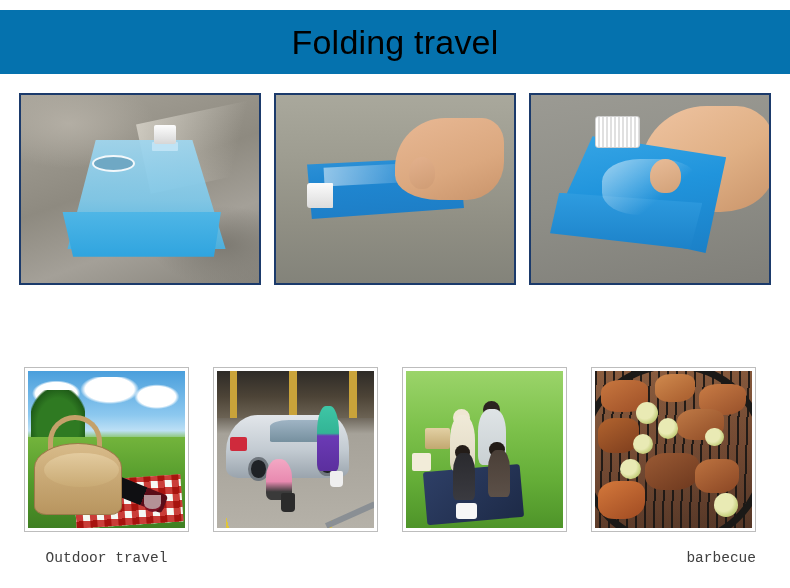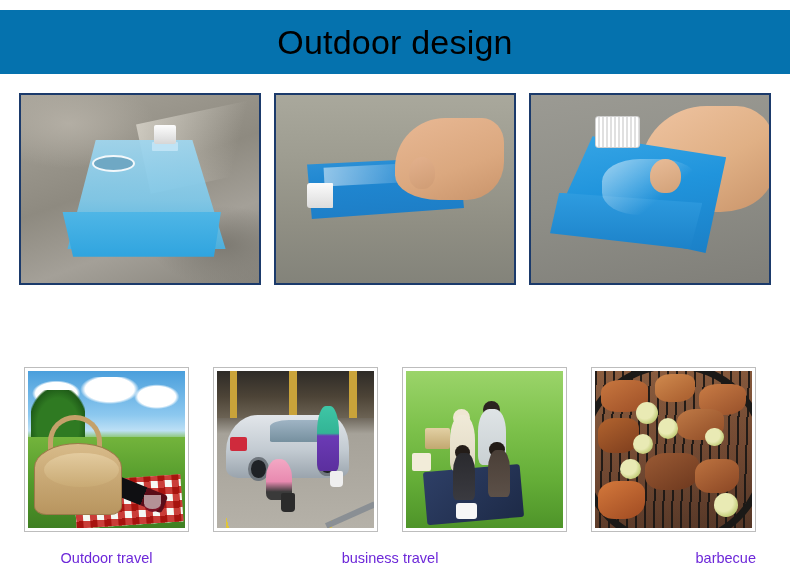--- a/index.html
+++ b/index.html
@@ -302,36 +302,36 @@
   .v4 { left: 16%; top: 56%; width: 13%; height: 13%; }
   .v5 { left: 70%; top: 36%; width: 12%; height: 12%; }
   .v6 { left: 76%; top: 78%; width: 15%; height: 15%; }
 
   
   .caption-row {
     position: absolute; left: 24px; top: 544px; width: 732px; height: 28px;
     display: flex; justify-content: space-between;
   }
   .caption {
-    width: 165px; color: #6d28d9; font-size: 14.5px;
-    font-family: Liberation Sans, sans-serif;
+    width: 165px; color: #404040; font-size: 14.5px;
+    font-family: Liberation Mono, monospace;
     text-align: center; line-height: 28px; white-space: nowrap;
   }
   .caption.c1 { text-align: center; }
   .caption.c2 { text-align: center; }
   .caption.c3 { text-align: center; }
   .caption.c4 { text-align: right; padding-left: 14px; }
 </style>
 </head>
 <body>
 
 <div class="page">
 
   <div class="banner">
-    <div class="banner-title">Outdoor design</div>
+    <div class="banner-title">Folding travel</div>
   </div>
 
   <div class="top-row">
 
     <div class="photo-frame">
       <div class="ph-inner">
         <div class="p1-bg"></div>
         <div class="p1-streak"></div>
         <div class="p1-bag"></div>
         <div class="p1-bag2"></div>
@@ -443,17 +443,16 @@
         <div class="u4-veg v4"></div>
         <div class="u4-veg v5"></div>
         <div class="u4-veg v6"></div>
       </div>
     </div>
 
   </div>
 
   <div class="caption-row">
     <div class="caption c1">Outdoor travel</div>
-    <div class="caption c3">business travel</div>
     <div class="caption c4">barbecue</div>
   </div>
 
 </div>
 
 </body></html>

